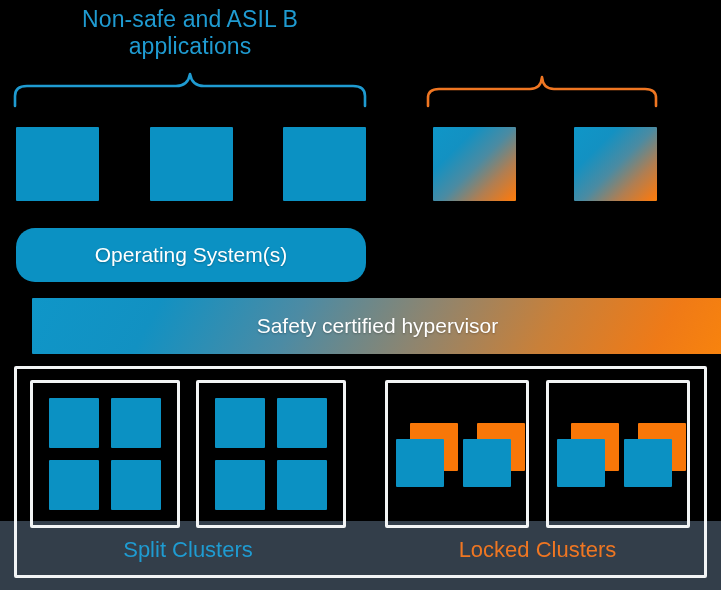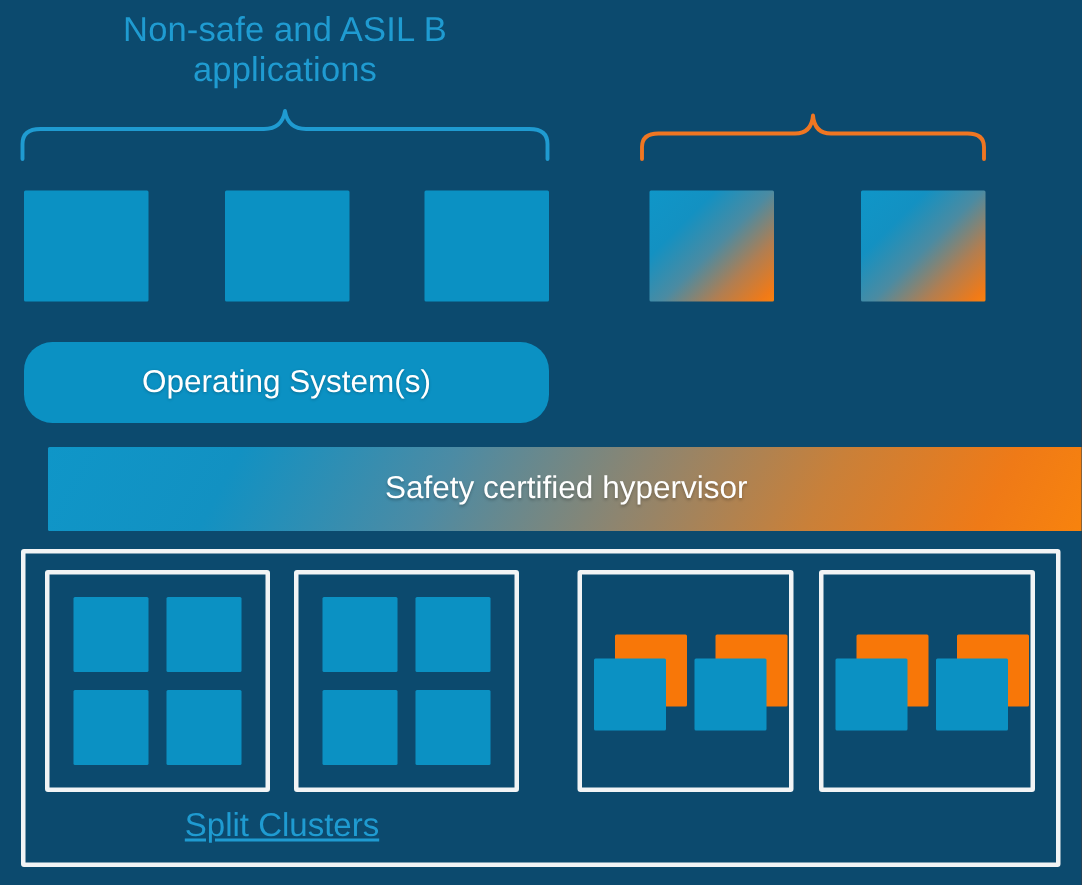--- a/index.html
+++ b/index.html
@@ -9,22 +9,22 @@
     width: 721px;
     height: 590px;
     overflow: hidden;
     background: #333e4a;
     font-family: "Liberation Sans", sans-serif;
   }
 
   #stage {
     position: relative;
     width: 721px;
-    height: 590px;
-    background: #0c4a6e;
+    height: 521px;
+    background: #000000;
   }
 
   
   .heading {
     position: absolute;
     text-align: center;
     line-height: 1.18;
     font-weight: 400;
     letter-spacing: 0.1px;
     white-space: pre-line;
@@ -186,21 +186,20 @@
 
   
   .cluster-label {
     position: absolute;
     text-align: center;
     font-size: 22px;
   }
   #label-split {
     left: 30px; top: 537px; width: 316px;
     color: #1f9bd1;
-    text-decoration: underline;
   }
   #label-locked {
     left: 385px; top: 537px; width: 305px;
     color: #ef7622;
   }
 </style>
 </head>
 <body>
 
 <div id="stage">
@@ -270,14 +269,15 @@
       </div>
       <div class="lock-pair">
         <div class="core-orange"></div>
         <div class="core-blue"></div>
       </div>
     </div>
   </div>
 
   <div class="cluster-label" id="label-split">Split Clusters</div>
 
+  <div class="cluster-label" id="label-locked">Locked Clusters</div>
 
 </div>
 
 </body></html>

